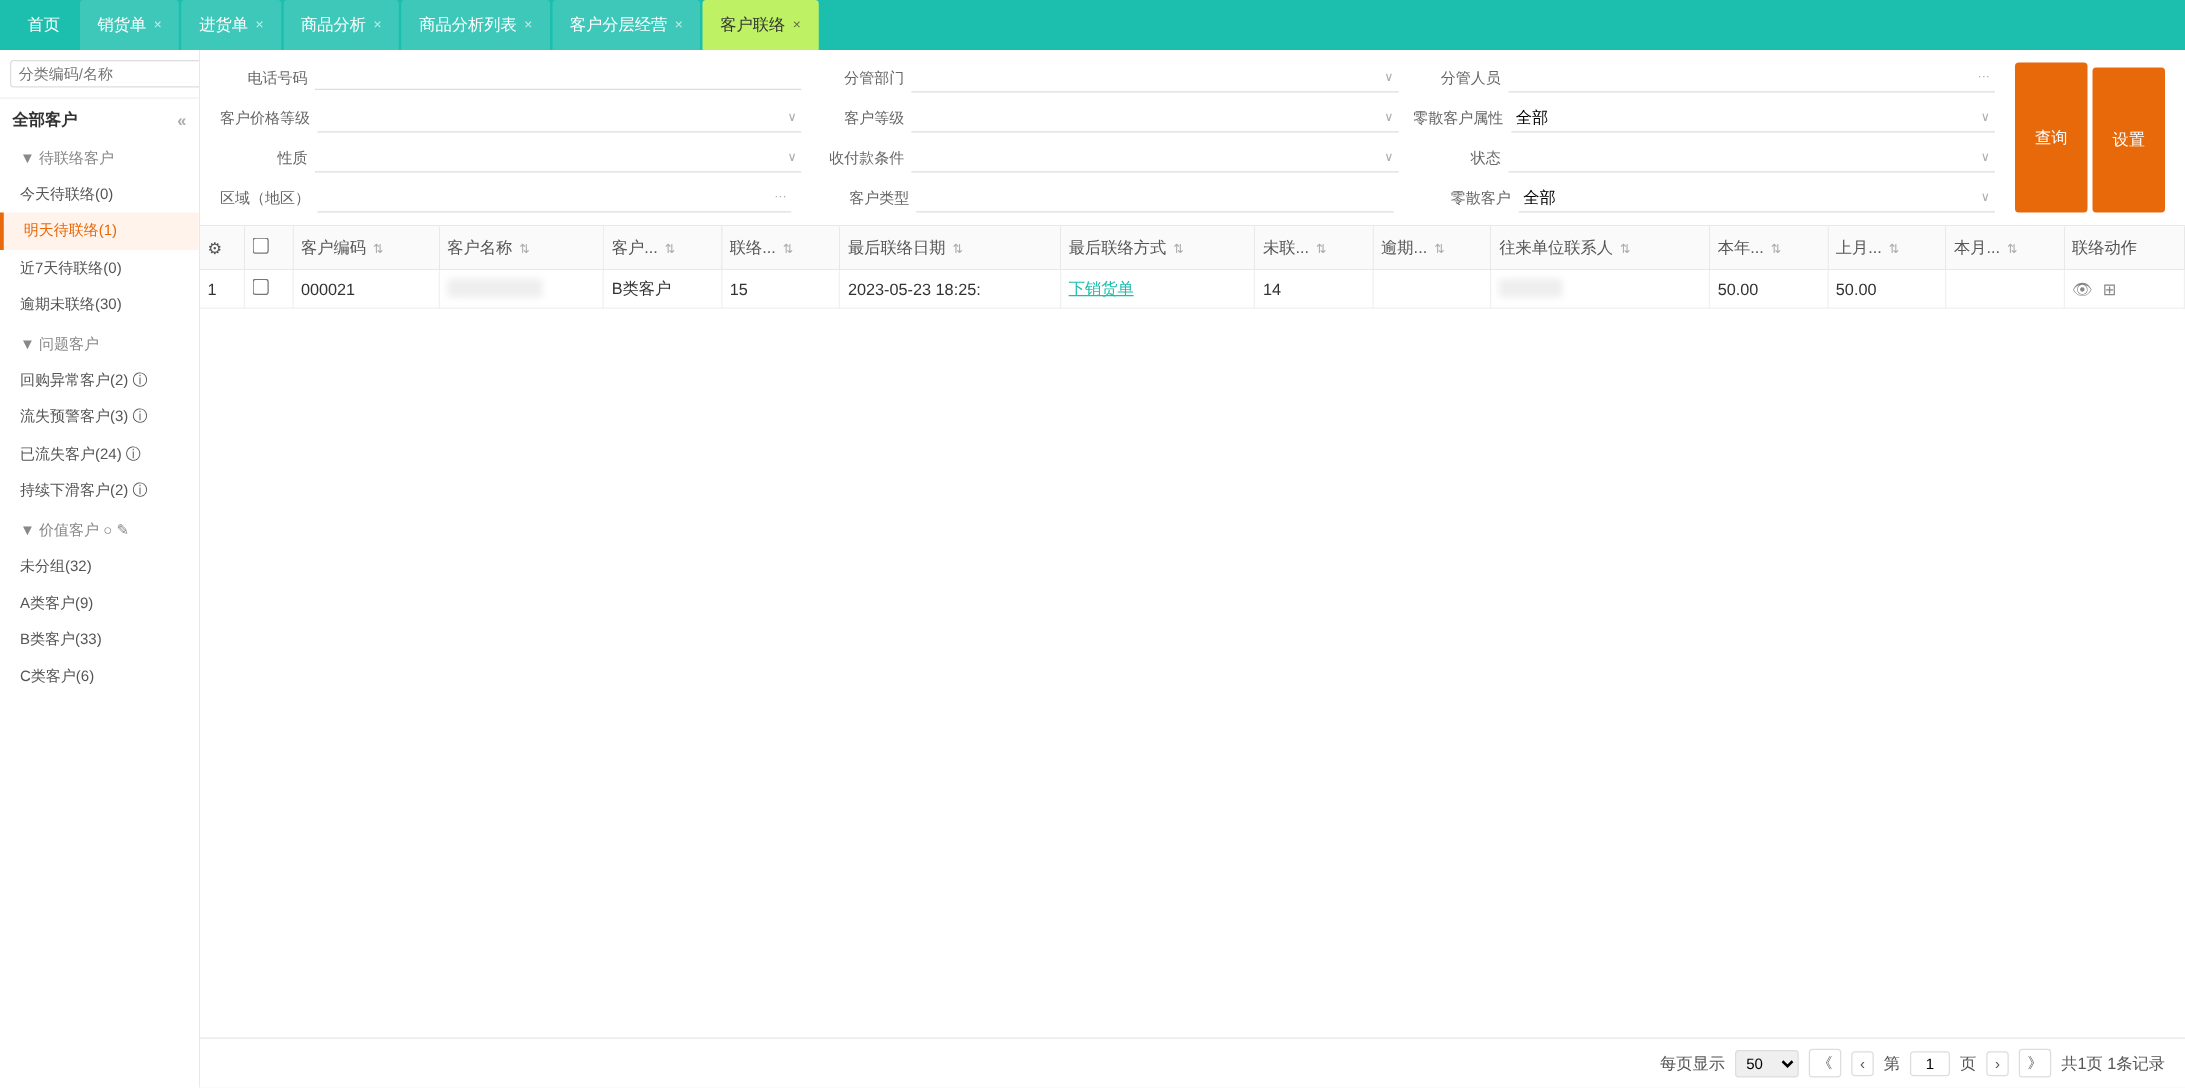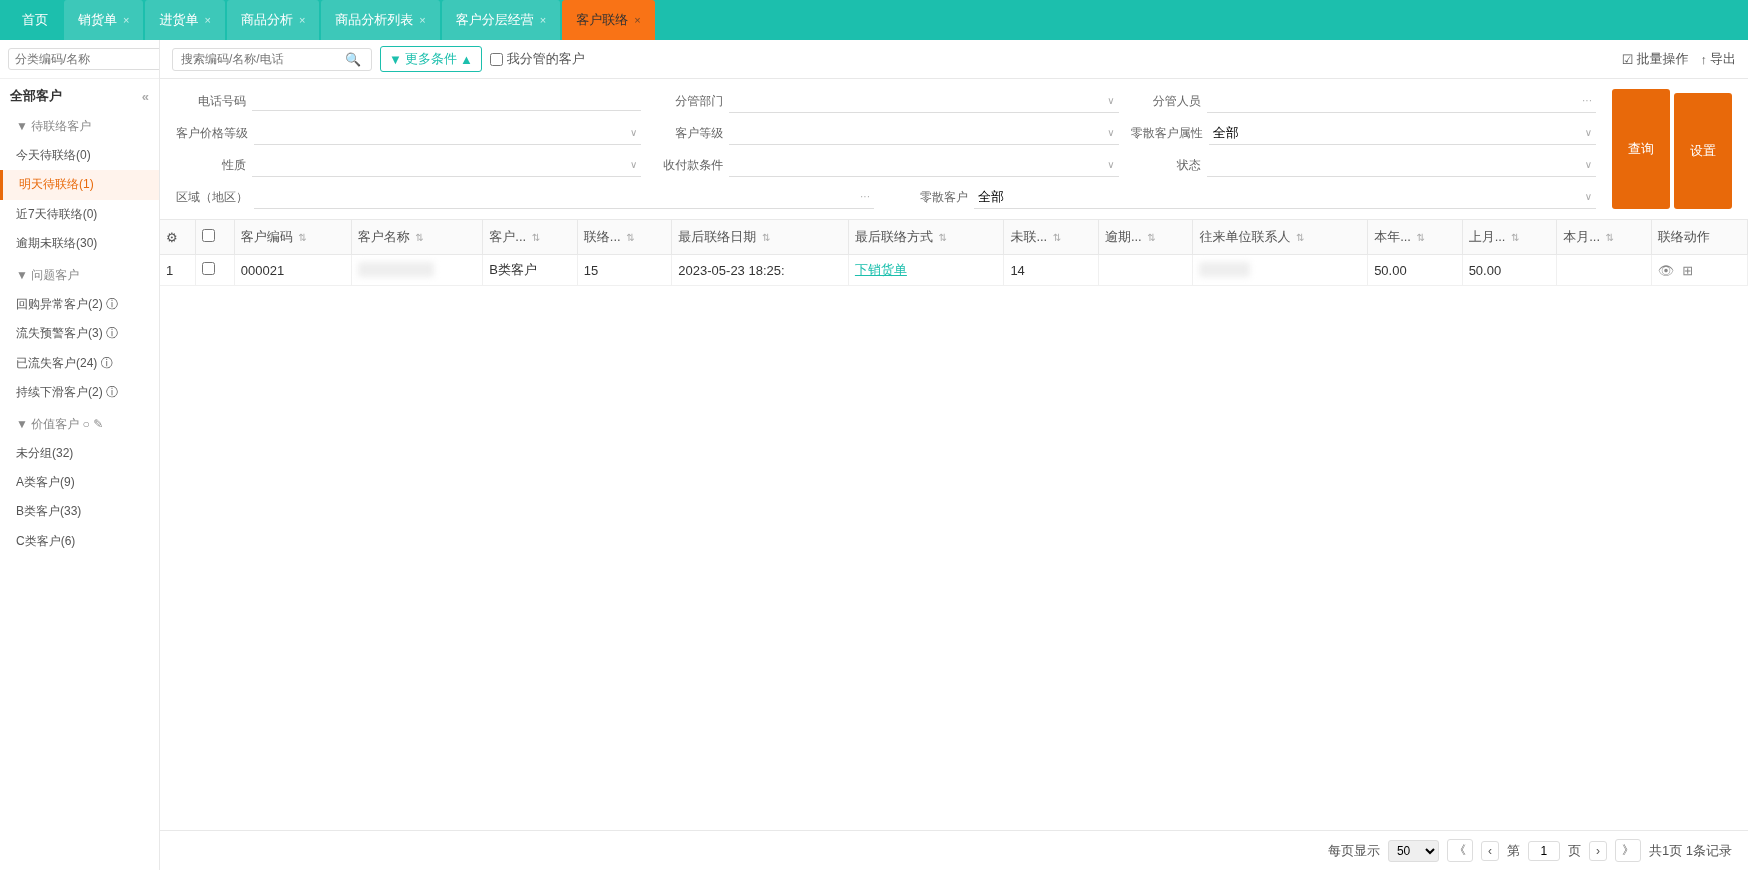--- a/index.html
+++ b/index.html
@@ -19,21 +19,21 @@
       padding: 4px 14px;
       border-radius: 3px 3px 0 0;
       cursor: pointer;
       display: flex;
       align-items: center;
       gap: 4px;
       font-size: 13px;
       height: 40px;
     }
     .top-nav-item.active {
-      background: #f97316;
+      background: #bef264;
       color: #333;
     }
     .top-nav-item .close-x {
       font-size: 11px;
       opacity: 0.7;
       margin-left: 2px;
     }
     .top-nav-item:not(.home):not(.active) { background: rgba(255,255,255,0.15); }
 
     
@@ -380,45 +380,20 @@
 
     <div class="sidebar-item section-label">▼ 价值客户 ○ ✎</div>
     <div class="sidebar-item">未分组(32)</div>
     <div class="sidebar-item">A类客户(9)</div>
     <div class="sidebar-item">B类客户(33)</div>
     <div class="sidebar-item">C类客户(6)</div>
   </div>
 
   <div class="content-area">
 
-    <div class="toolbar">
-      <div class="toolbar-search">
-        <input type="text" placeholder="搜索编码/名称/电话" style="">
-        <span class="search-icon">🔍</span>
-      </div>
-      <div class="btn-more-filter">
-        <span>▼</span>
-        <span>更多条件</span>
-        <span>▲</span>
-      </div>
-      <label class="checkbox-label">
-        <input type="checkbox" style="">
-        <span>我分管的客户</span>
-      </label>
-      <div class="toolbar-right">
-        <div class="btn-batch">
-          <span>☑</span>
-          <span>批量操作</span>
-        </div>
-        <div class="btn-export">
-          <span>↑</span>
-          <span>导出</span>
-        </div>
-      </div>
-    </div>
 
     <div class="filter-panel">
       <div style="display:flex; gap:8px;">
         <div style="flex:1;">
 
           <div class="filter-row">
             <div class="filter-field">
               <span class="filter-label">电话号码</span>
               <input class="filter-input" type="text" style="">
             </div>
@@ -485,20 +460,27 @@
               </div>
             </div>
           </div>
 
           <div class="filter-row">
             <div class="filter-field">
               <span class="filter-label">区域（地区）</span>
               <div class="filter-select">
                 <span></span>
                 <span class="chevron">···</span>
+              </div>
+            </div>
+            <div class="filter-field">
+              <span class="filter-label">客户类型</span>
+              <div class="filter-select">
+                <span></span>
+                <span></span>
               </div>
             </div>
             <div class="filter-field">
               <span class="filter-label">零散客户</span>
               <div class="filter-select">
                 <span>全部</span>
                 <span class="chevron">∨</span>
               </div>
             </div>
           </div>

